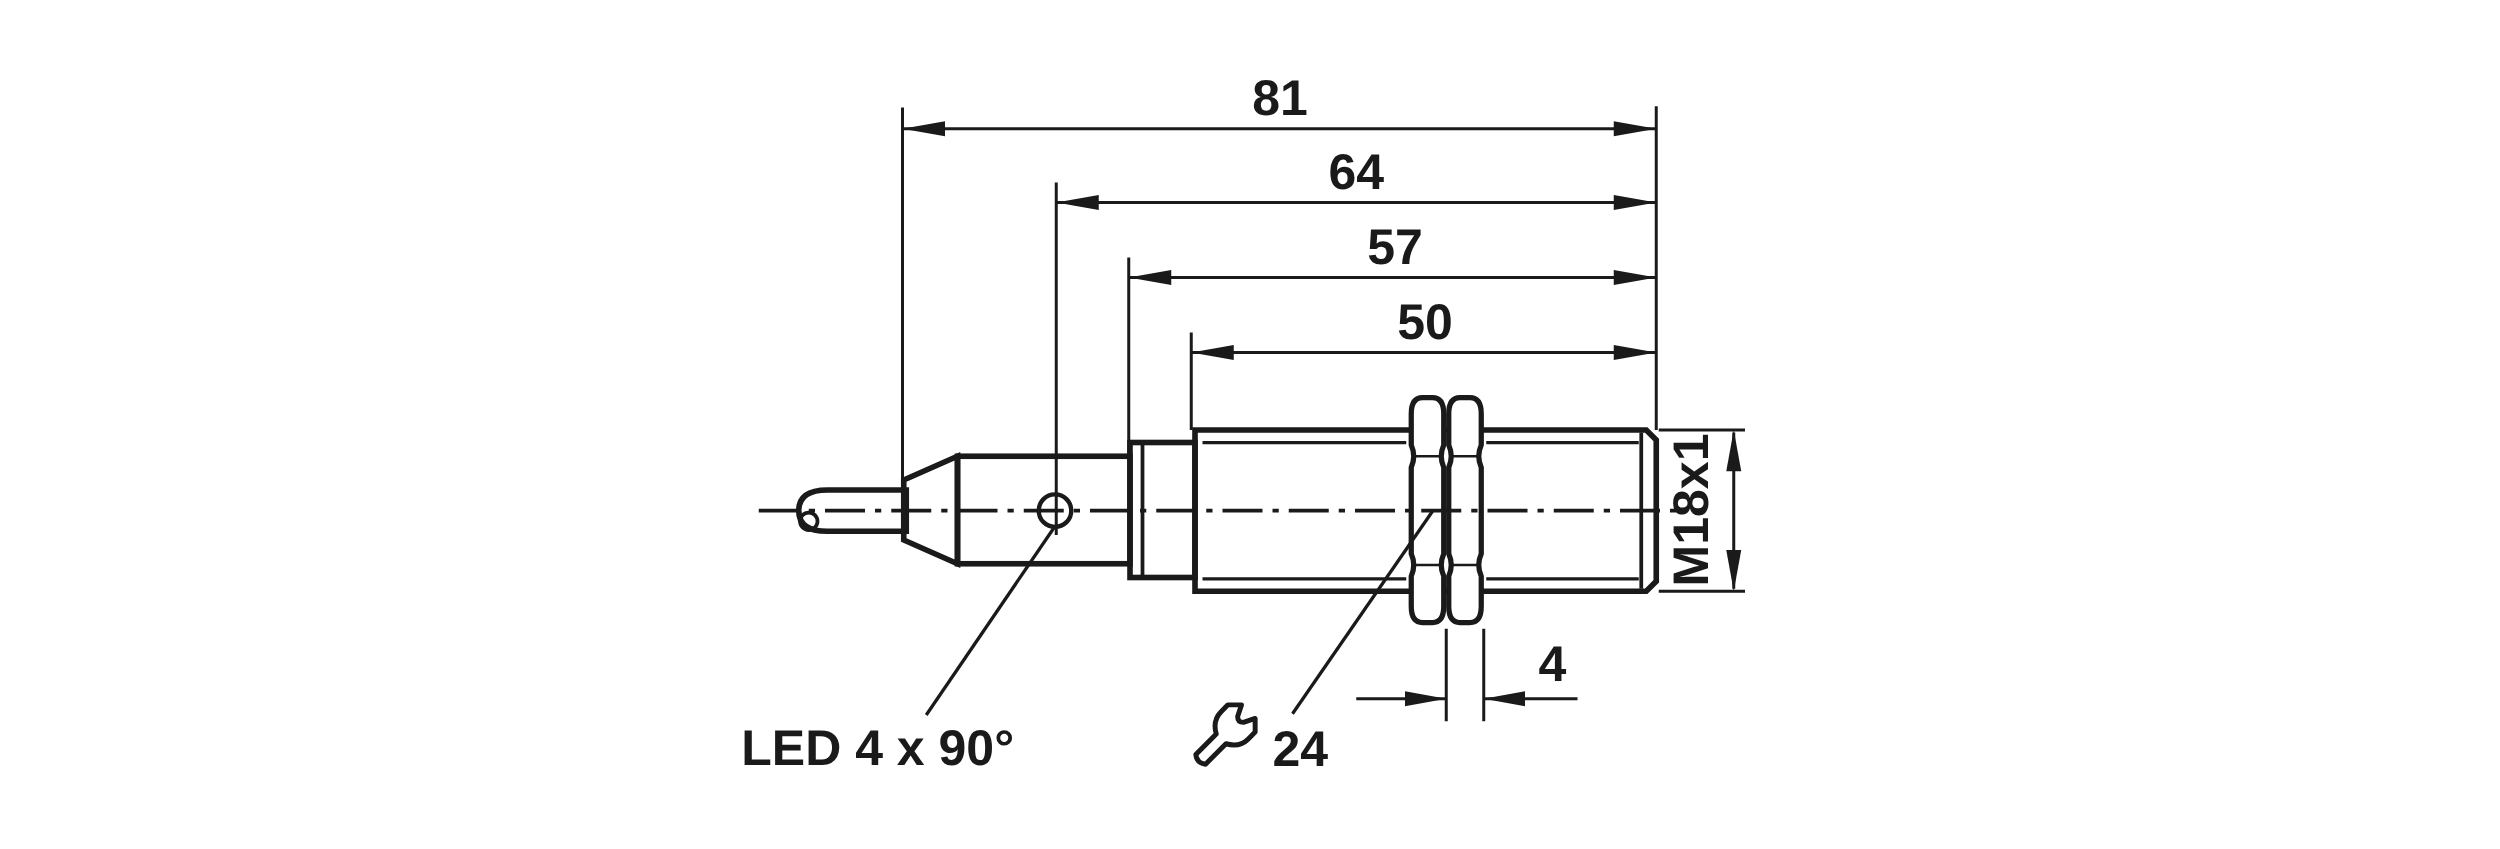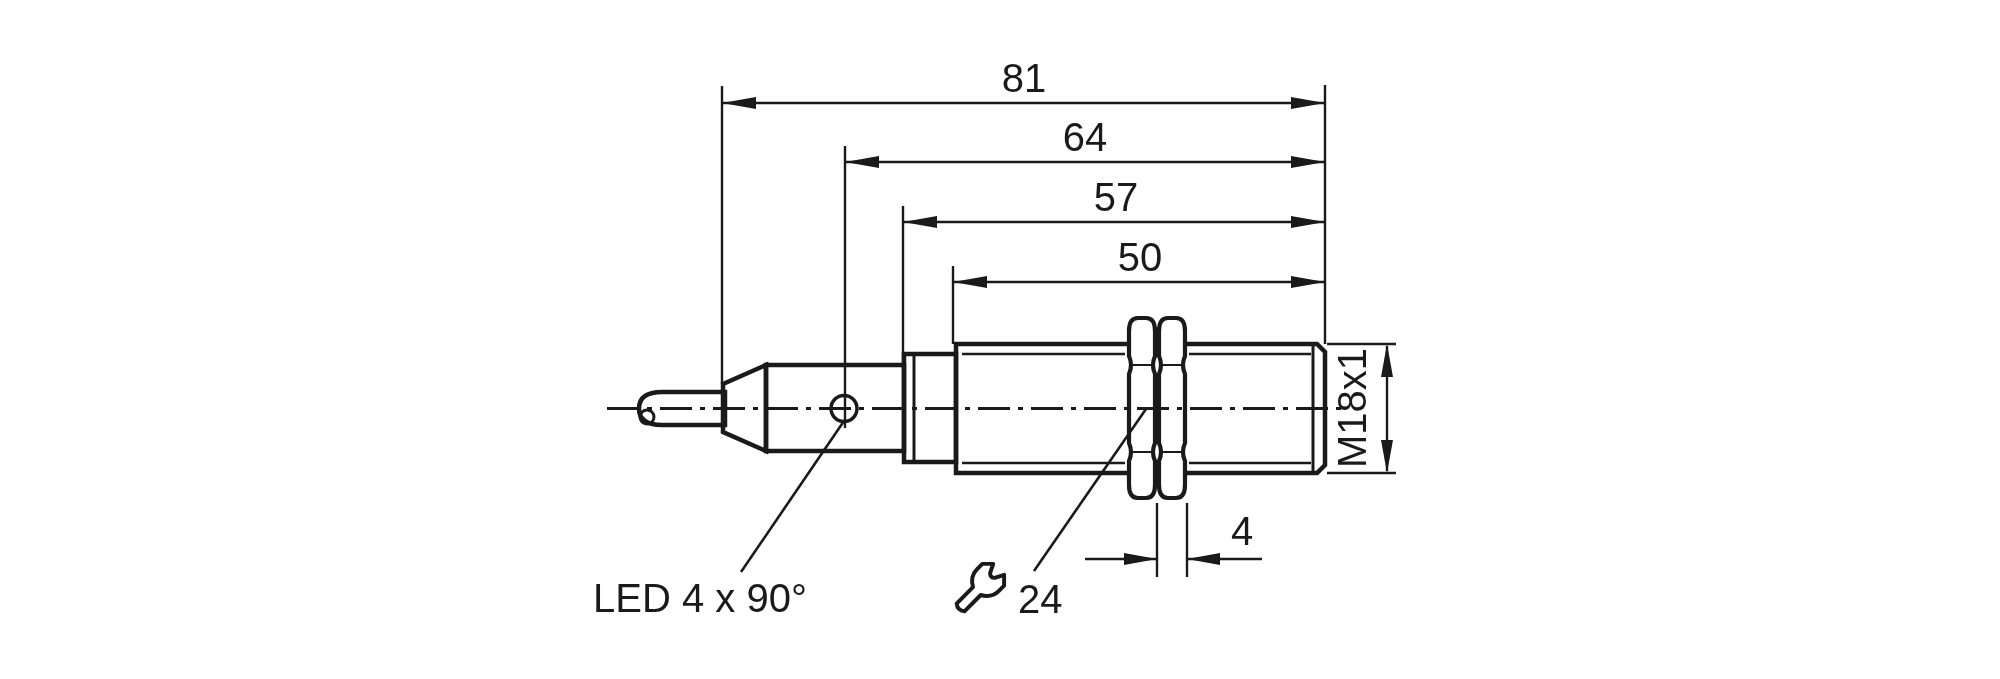--- a/index.html
+++ b/index.html
@@ -1,17 +1,17 @@
 <!DOCTYPE html>
 <html><head>
 <meta charset="utf-8">
 <style>
   html,body{margin:0;padding:0;background:#ffffff;}
   .canvas{position:relative;width:2000px;height:679px;background:#ffffff;overflow:hidden;
-          font-family:"Liberation Sans", sans-serif;}
+          font-family:"Liberation Sans", sans-serif;font-weight:bold;}
   svg{display:block;}
   text{font-family:"Liberation Sans", sans-serif;fill:#1a1a1a;}
   .dimtext{font-size:40px;}
 </style>
 </head>
 <body>
 
 <div class="canvas">
 <svg width="2000" height="679" viewBox="0 0 2000 679">
 

